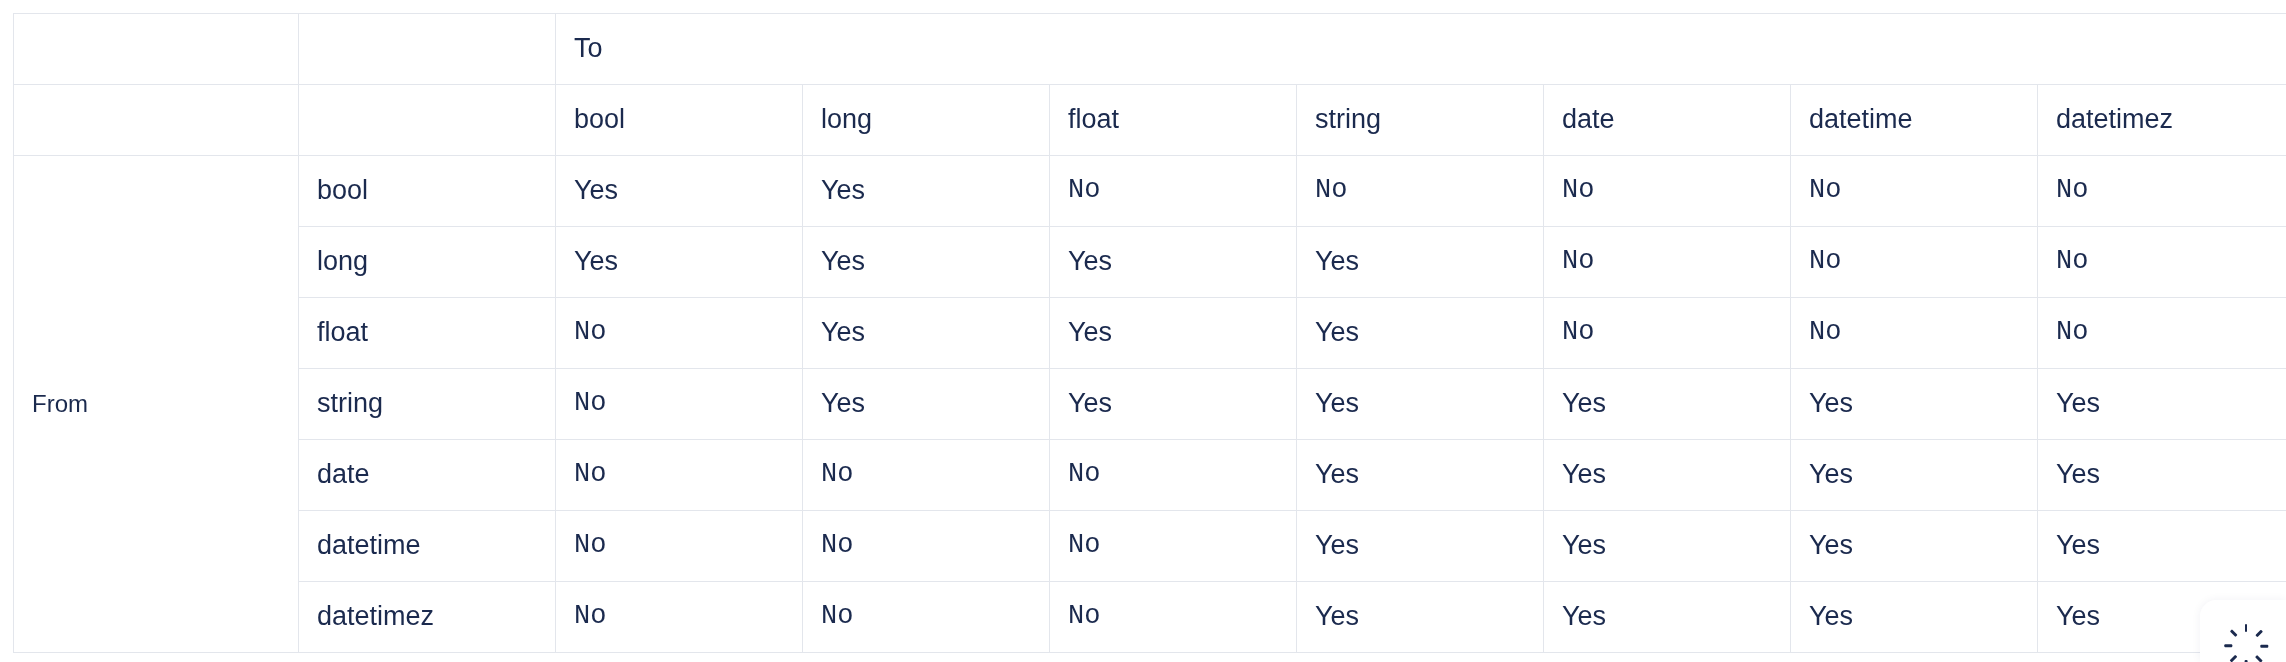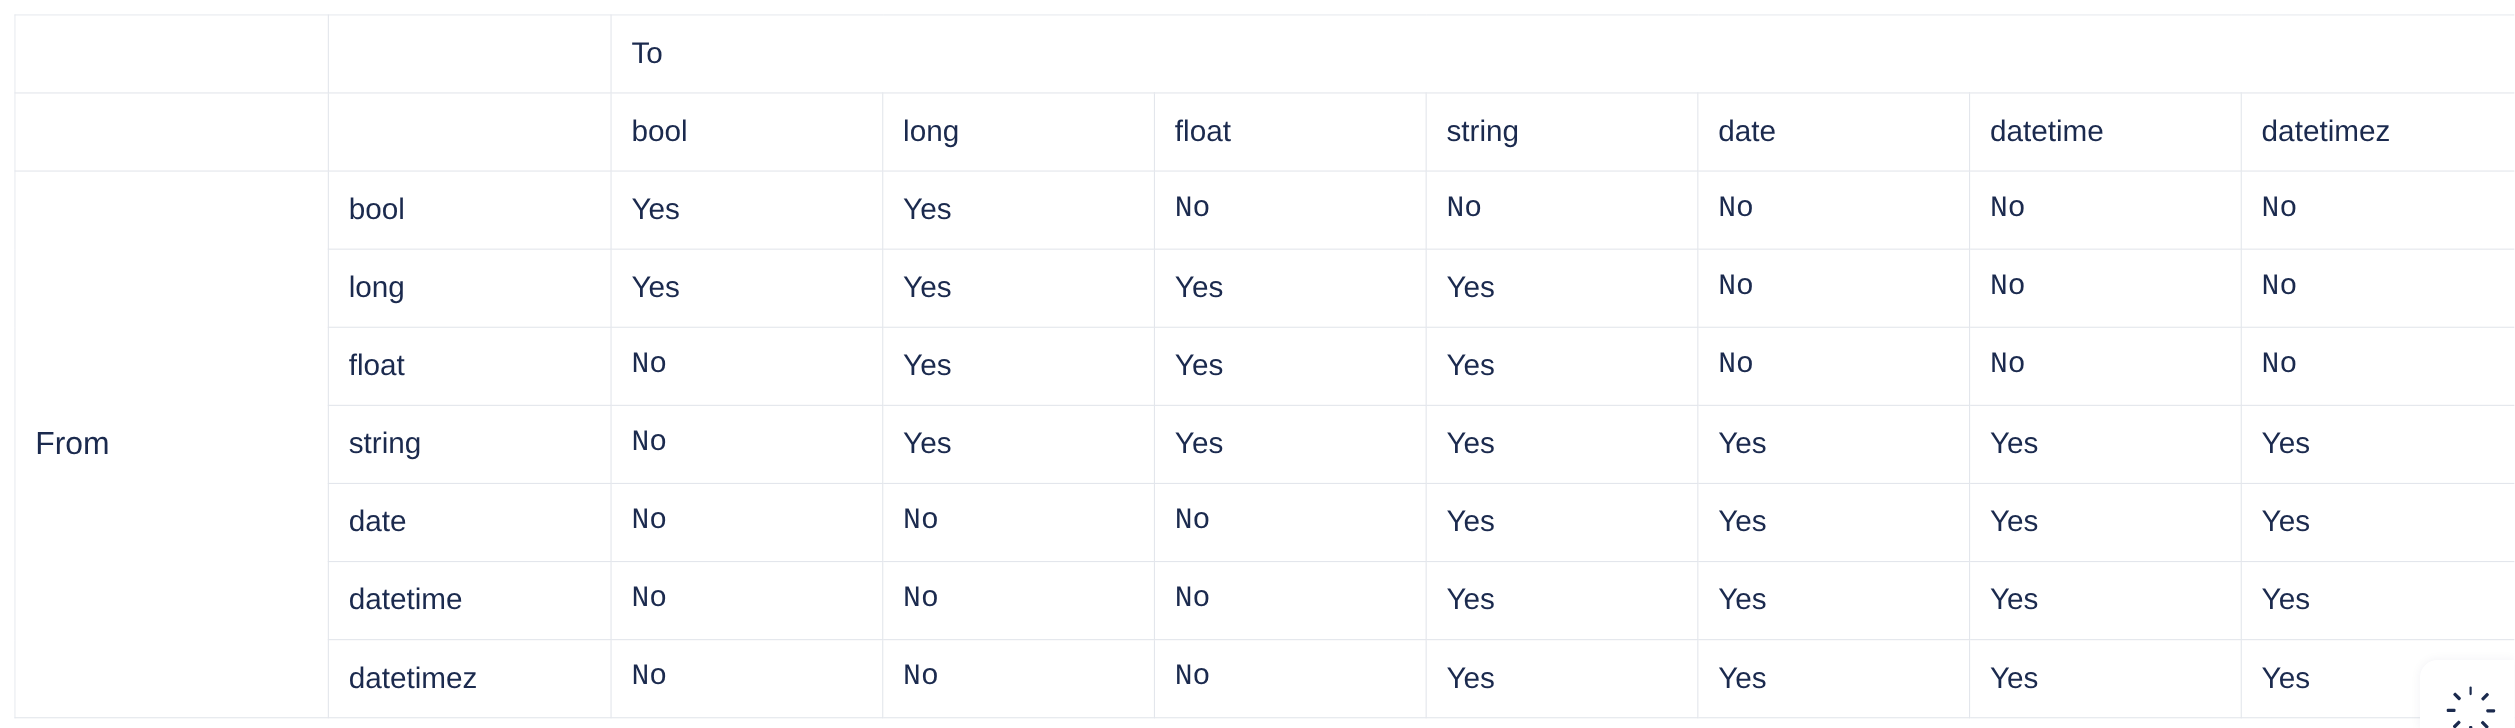--- a/index.html
+++ b/index.html
@@ -78,21 +78,21 @@
 
   th.col-head {
     height: 71px;
     font-weight: normal;
     font-size: 27px;
     color: #1b2a4e;
   }
 
   td.from-label {
     font-weight: bold;
-    font-size: 29px;
+    font-size: 24px;
     text-align: left;
     vertical-align: middle;
     color: #1b2a4e;
     background: #ffffff;
   }
 
   td.row-label {
     font-size: 27px;
     background: #ffffff;
   }

